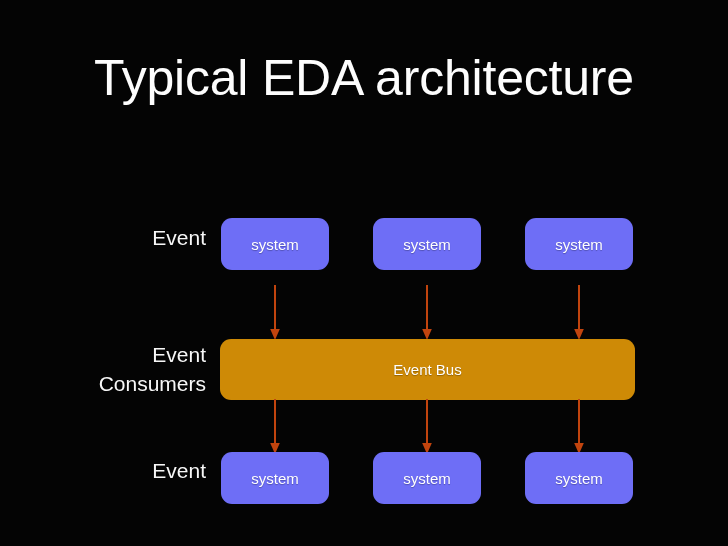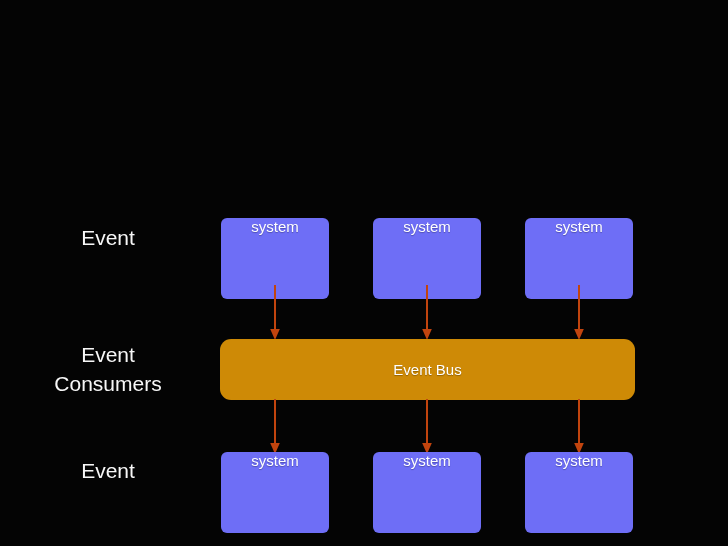--- a/index.html
+++ b/index.html
@@ -33,42 +33,42 @@
     color: #fdfdfd;
     line-height: 1.05;
     white-space: nowrap;
   }
 
   
   .row-label {
     position: absolute;
     left: 10px;
     width: 196px;
-    text-align: center;
+    text-align: right;
     font-size: 21px;
     font-weight: 300;
     line-height: 1.38;
     color: #f7f7f7;
   }
   .row-label .l1 { display: block; }
   .row-label .l2 { display: block; }
 
   #label-producers { top: 224px; }
   #label-transport { top: 341px; }
   #label-consumers { top: 457px; }
 
   
   .system-box {
     position: absolute;
     width: 108px;
-    height: 81px;
+    height: 52px;
     background: #6E6EF6;
-    border-radius: 6px;
+    border-radius: 11px;
     display: flex;
-    align-items: flex-start;
+    align-items: center;
     justify-content: center;
   }
   .system-box .box-text {
     font-size: 15px;
     font-weight: 400;
     color: #ffffff;
     text-shadow: 0 1px 1px rgba(0,0,0,0.28);
   }
 
   .row-producers .system-box { top: 218px; }
@@ -112,20 +112,21 @@
   .arrow-bot-2 { left: 419px; top: 399px; }
   .arrow-bot-3 { left: 571px; top: 399px; }
 
   .arrow svg { display: block; }
 </style>
 </head>
 <body>
 
 <div id="slide">
 
+  <div id="slide-title">Typical EDA architecture</div>
 
   <div class="row-label" id="label-producers">
     <span class="l1">Event</span>
   </div>
 
   <div class="row-producers">
     <div class="system-box col-1">
       <span class="box-text">system</span>
     </div>
     <div class="system-box col-2">

